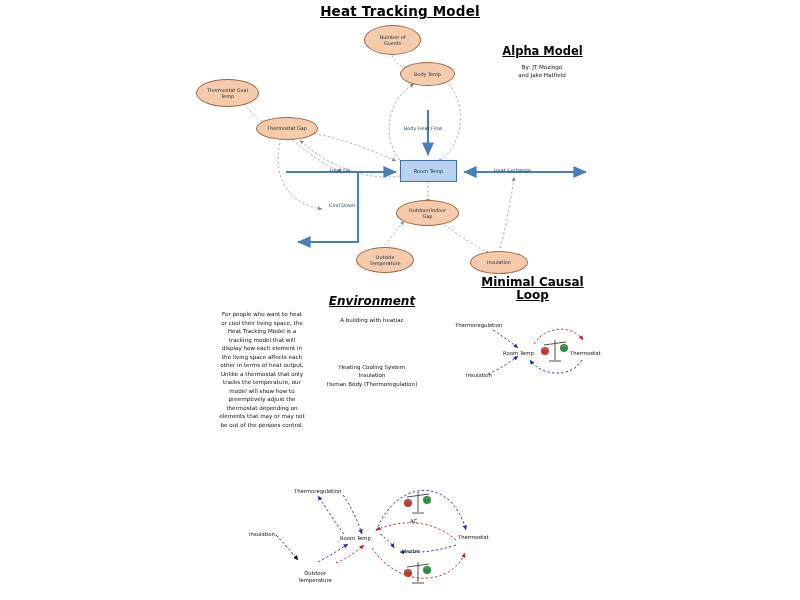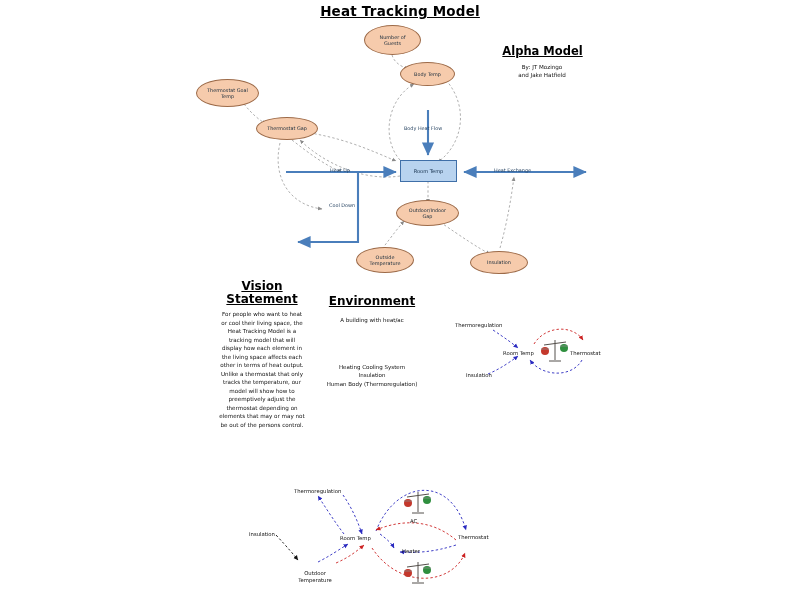--- a/index.html
+++ b/index.html
@@ -205,47 +205,47 @@
   <div class="edge-label" style="left:329px; top:202px;">Cool Down</div>
   <div class="edge-label" style="left:494px; top:167px;">Heat Exchange</div>
 
   <div class="heading h-main" style="left:300px; top:4px; width:200px;">Heat Tracking Model</div>
 
   <div class="heading h-sub" style="left:480px; top:45px; width:125px;">Alpha Model</div>
 
   <div class="byline" style="left:482px; top:63px; width:120px;">By: JT Mozingo
 and Jake Hatfield</div>
 
-  <div class="heading h-sec" style="left:202px; top:280px; width:120px;">Vision
-Statement</div>
 
   <div class="bodytext" style="left:206px; top:310px; width:112px;">For people who want to heat
 or cool their living space, the
 Heat Tracking Model is a
 tracking model that will
 display how each element in
 the living space affects each
 other in terms of heat output.
 Unlike a thermostat that only
 tracks the temperature, our
 model will show how to
 preemptively adjust the
 thermostat depending on
 elements that may or may not
 be out of the persons control.</div>
 
-  <div class="heading h-sec" style="left:312px; top:295px; width:120px;">Environment</div>
+  <div class="heading h-sec" style="left:312px; top:295px; width:120px;font-style:italic;">Environment</div>
 
   <div class="bodytext-sm" style="left:312px; top:316px; width:120px;">A building with heat/ac</div>
 
 
   <div class="bodytext-sm" style="left:306px; top:363px; width:132px;">Heating Cooling System
 Insulation
 Human Body (Thermoregulation)</div>
 
+  <div class="heading h-sec" style="left:470px; top:276px; width:125px;">Minimal Causal
+Loop</div>
 
   <svg class="layer" viewBox="0 0 800 600">
 
     <path d="M493,330 C505,338 512,343 518,348" fill="none" stroke="#2a2ac0" stroke-width="0.9" stroke-dasharray="2.4 2.2" marker-end="url(#ah-blue)"></path>
 
     <path d="M488,374 C500,369 510,362 518,356" fill="none" stroke="#2a2ac0" stroke-width="0.9" stroke-dasharray="2.4 2.2" marker-end="url(#ah-blue)"></path>
 
     <path d="M534,344 C545,326 572,324 583,340" fill="none" stroke="#cc2222" stroke-width="0.9" stroke-dasharray="2.4 2.2" marker-end="url(#ah-red)"></path>
 
     <path d="M582,360 C572,378 542,377 530,360" fill="none" stroke="#2a2ac0" stroke-width="0.9" stroke-dasharray="2.4 2.2" marker-end="url(#ah-blue)"></path>

